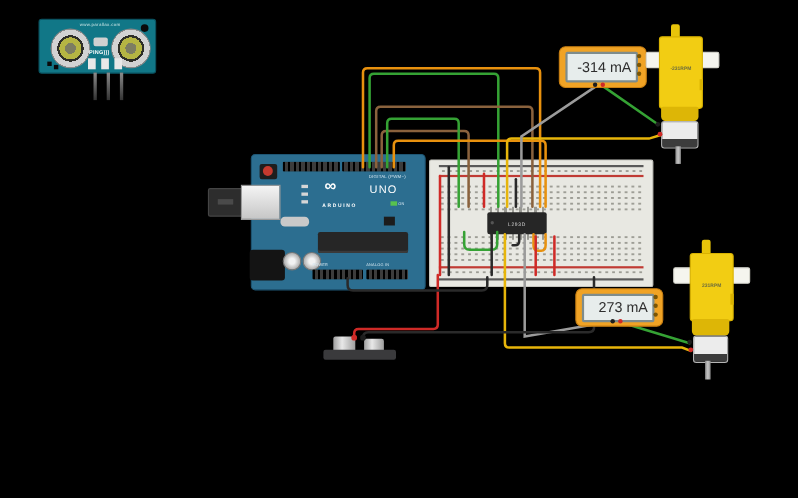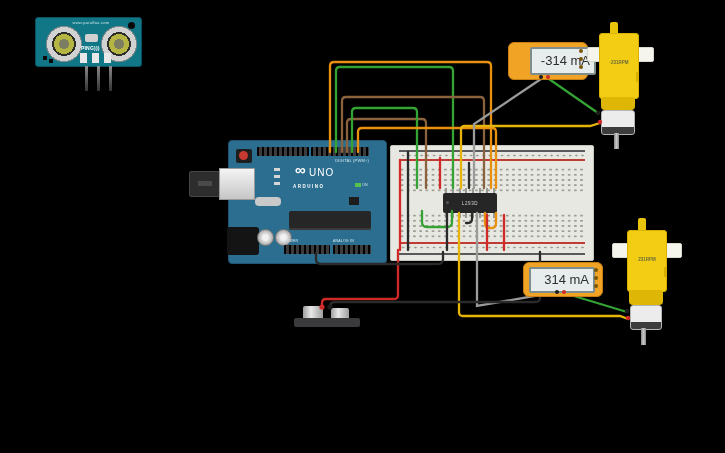--- a/index.html
+++ b/index.html
@@ -84,21 +84,21 @@
     <div class="abs" style="left:7px;top:8px;width:16px;height:14px;background:#1e1e1e;border-radius:2px;">
       <div class="abs" style="left:3px;top:2px;width:9px;height:9px;border-radius:50%;background:#c63a2f;"></div>
     </div>
     <div class="abs hdr" style="left:28px;top:6px;width:52px;height:9px;"></div>
     <div class="abs hdr" style="left:82px;top:6px;width:58px;height:9px;"></div>
     <div class="abs ard-label" style="left:58px;top:17px;width:82px;text-align:right;">DIGITAL (PWM~)</div>
     <div class="abs" style="left:45px;top:27px;width:6px;height:3px;background:#d6d6d6;"></div>
     <div class="abs" style="left:45px;top:34px;width:6px;height:3px;background:#d6d6d6;"></div>
     <div class="abs" style="left:45px;top:41px;width:6px;height:3px;background:#d6d6d6;"></div>
     <div class="abs ard-logo" style="left:66px;top:23px;">∞</div>
-    <div class="abs ard-uno" style="left:80px;top:26px;">UNO</div>
+    <div class="abs ard-uno" style="left:107px;top:26px;">UNO</div>
     <div class="abs ard-brand" style="left:64px;top:43px;">ARDUINO</div>
     <div class="abs" style="left:126px;top:42px;width:6px;height:4px;background:#58c24e;"></div>
     <div class="abs ard-label" style="left:133px;top:42px;font-size:3.5px;">ON</div>
     <div class="abs" style="left:26px;top:56px;width:26px;height:9px;background:#c9c9c9;border-radius:4px;"></div>
     <div class="abs" style="left:120px;top:56px;width:10px;height:8px;background:#1c1c1c;"></div>
     <div class="abs" style="left:60px;top:70px;width:82px;height:19px;background:#262626;border-radius:2px;box-shadow:0 -2px 0 #3a3a3a inset;"></div>
     <div class="abs cap" style="left:28px;top:88px;width:15px;height:15px;"></div>
     <div class="abs cap" style="left:46px;top:88px;width:15px;height:15px;"></div>
     <div class="abs ard-label" style="left:55px;top:98px;font-size:3.5px;">POWER</div>
     <div class="abs ard-label" style="left:104px;top:98px;font-size:3.5px;">ANALOG IN</div>
@@ -158,28 +158,28 @@
     <div class="abs pin" style="left:73px;top:48px;width:3px;height:25px;"></div>
   </div>
 
   <div class="abs" style="left:294px;top:303px;width:66px;height:128px;z-index:6;">
     <div class="abs bat-term" style="left:9px;top:3px;width:20px;height:13px;"></div>
     <div class="abs bat-term" style="left:37px;top:5px;width:18px;height:11px;"></div>
     <div class="abs bat-plate" style="left:0;top:15px;width:66px;height:9px;"></div>
   </div>
 
   <div class="abs meter" style="left:508px;top:42px;width:78px;height:36px;z-index:6;">
-    <div class="abs meter-display" style="left:21px;top:4px;width:58px;height:24px;line-height:24px;padding-right:4px;">-314 mA</div>
+    <div class="abs meter-display" style="left:5px;top:4px;width:58px;height:24px;line-height:24px;padding-right:4px;">-314 mA</div>
     <div class="abs meter-btn" style="left:70px;top:6px;"></div>
     <div class="abs meter-btn" style="left:70px;top:14px;"></div>
     <div class="abs meter-btn" style="left:70px;top:22px;"></div>
   </div>
 
   <div class="abs meter" style="left:523px;top:262px;width:78px;height:33px;z-index:6;">
-    <div class="abs meter-display" style="left:5px;top:4px;width:58px;height:22px;line-height:22px;padding-right:4px;">314 mA</div>
+    <div class="abs meter-display" style="left:5px;top:4px;width:58px;height:22px;line-height:22px;padding-right:4px;">273 mA</div>
     <div class="abs meter-btn" style="left:70px;top:5px;"></div>
     <div class="abs meter-btn" style="left:70px;top:13px;"></div>
     <div class="abs meter-btn" style="left:70px;top:21px;"></div>
   </div>
 
   <div class="abs" style="left:587px;top:22px;width:66px;height:130px;z-index:6;">
     <div class="abs motor-nub" style="left:23px;top:0;width:8px;height:12px;"></div>
     <div class="abs motor-shaft-side" style="left:0;top:25px;width:13px;height:13px;"></div>
     <div class="abs motor-shaft-side" style="left:50px;top:25px;width:15px;height:13px;"></div>
     <div class="abs motor-body" style="left:12px;top:11px;width:38px;height:64px;">

